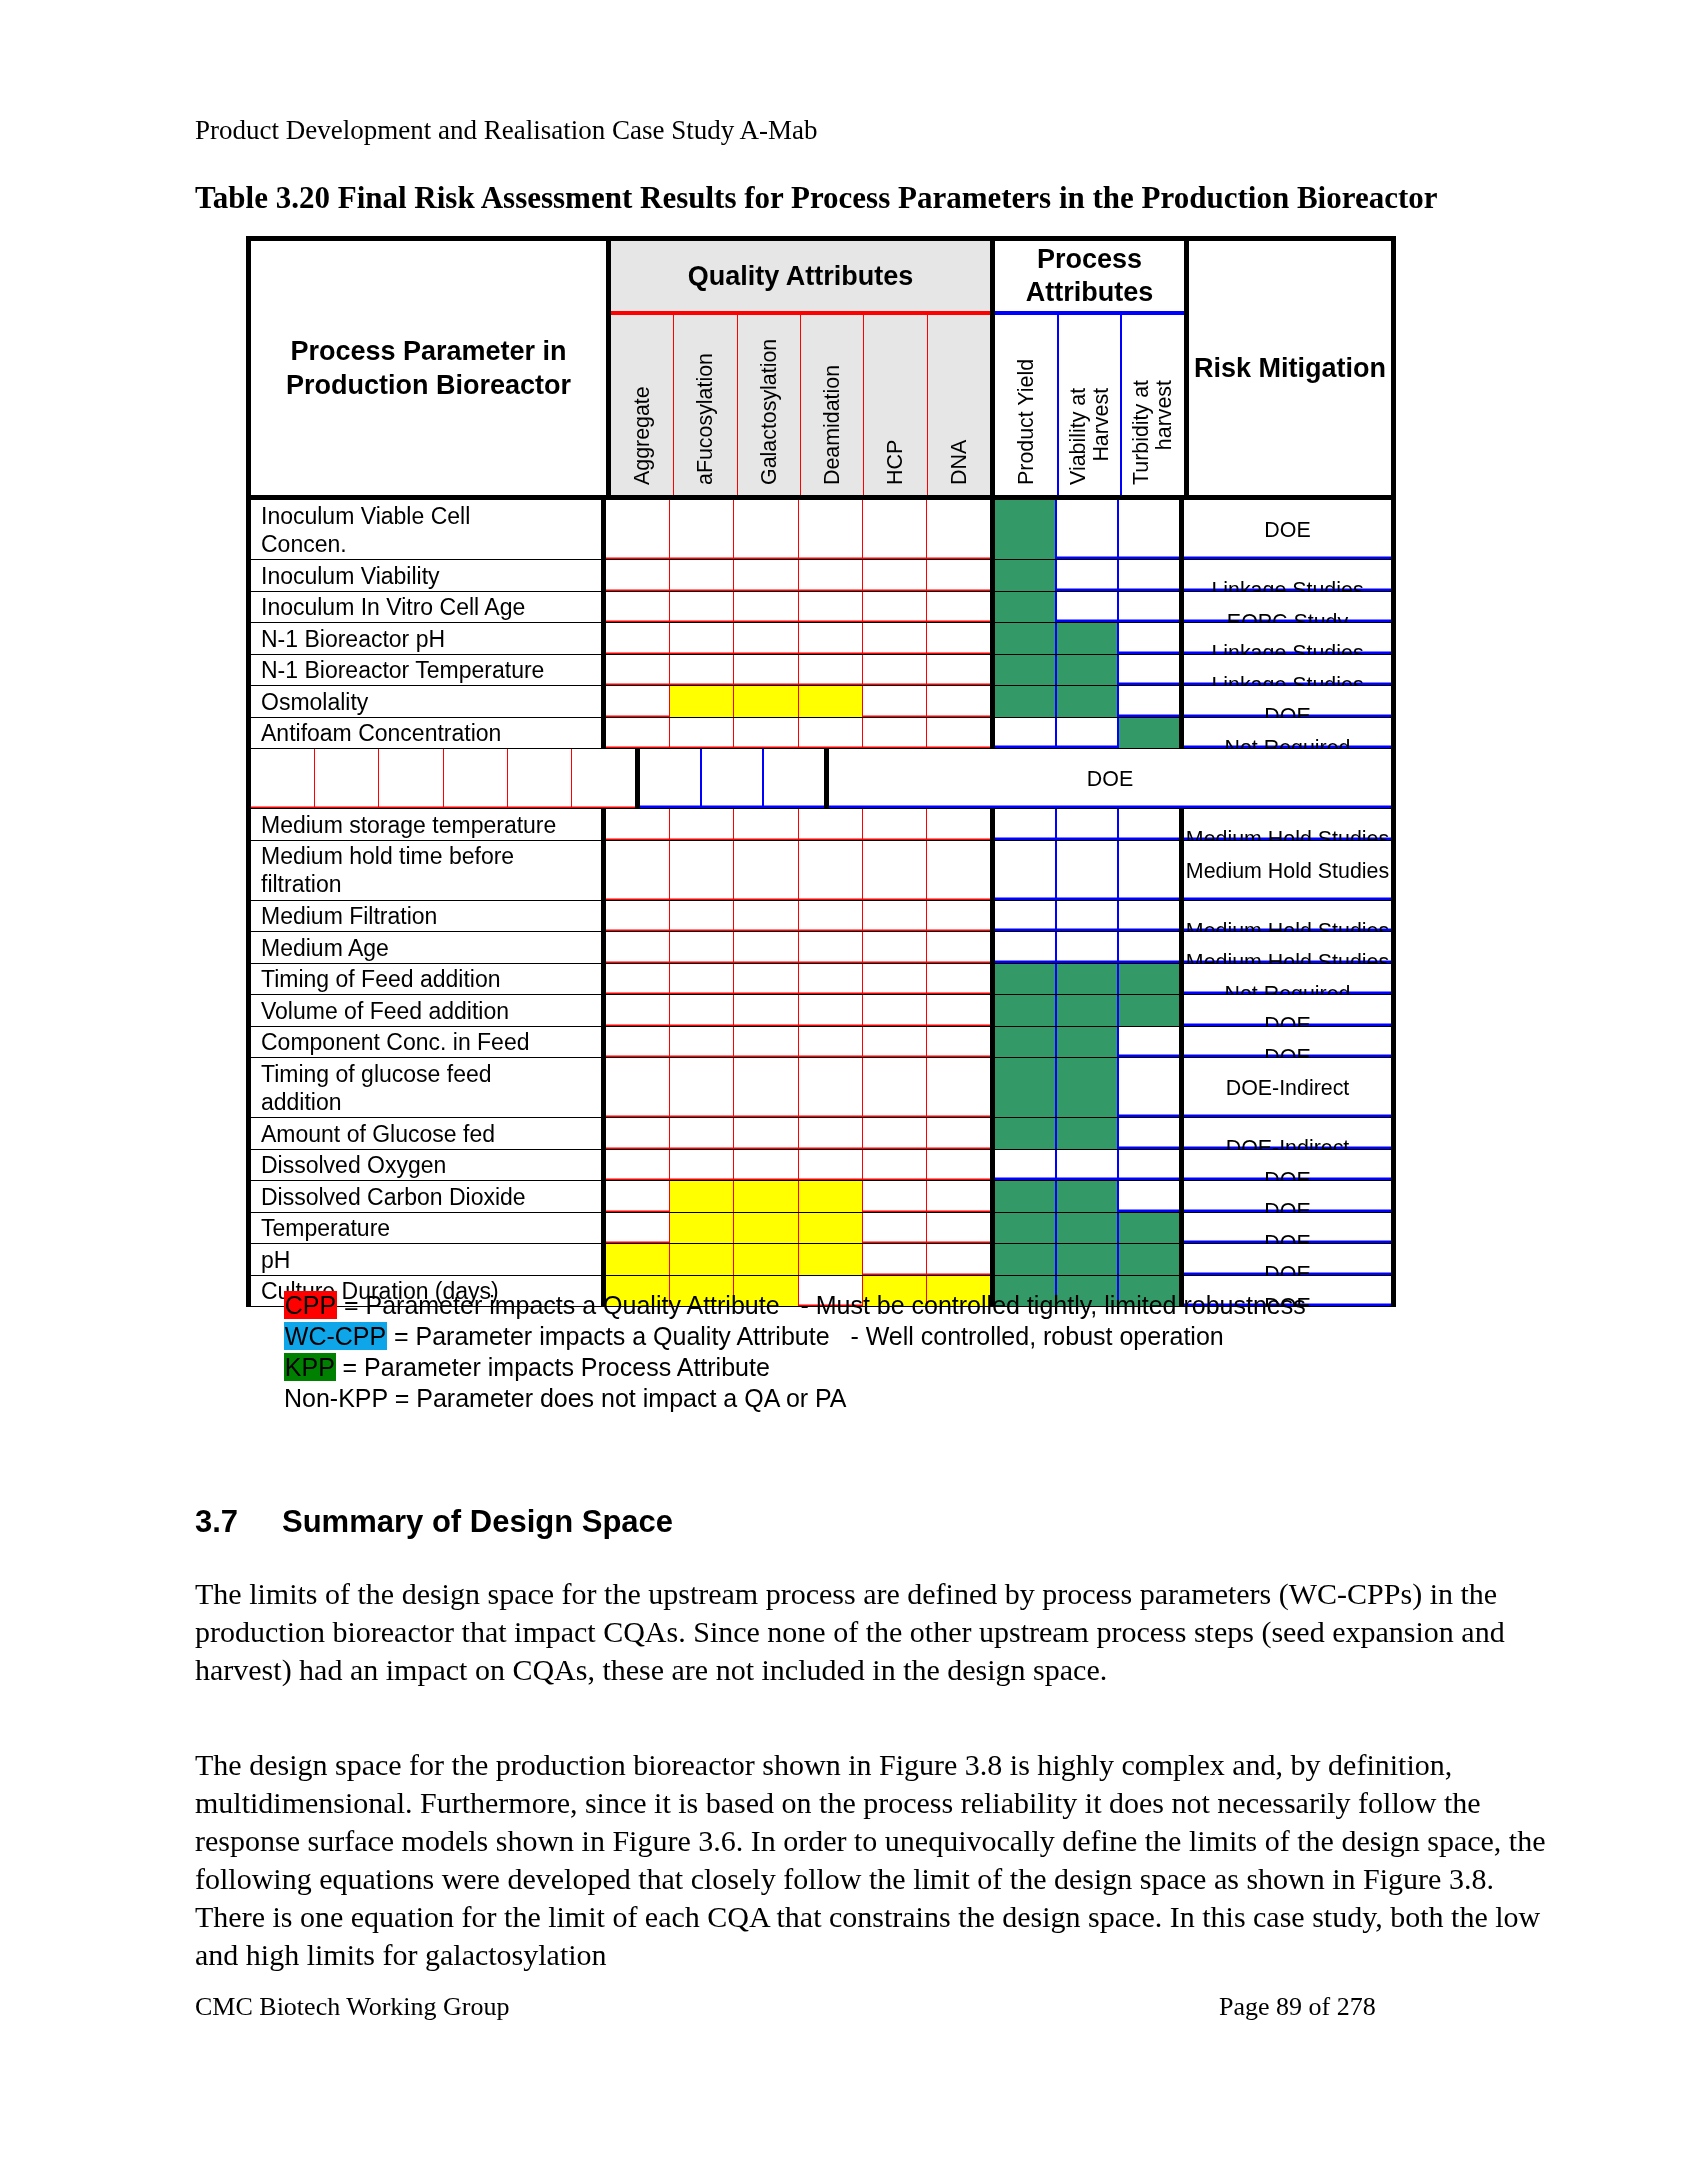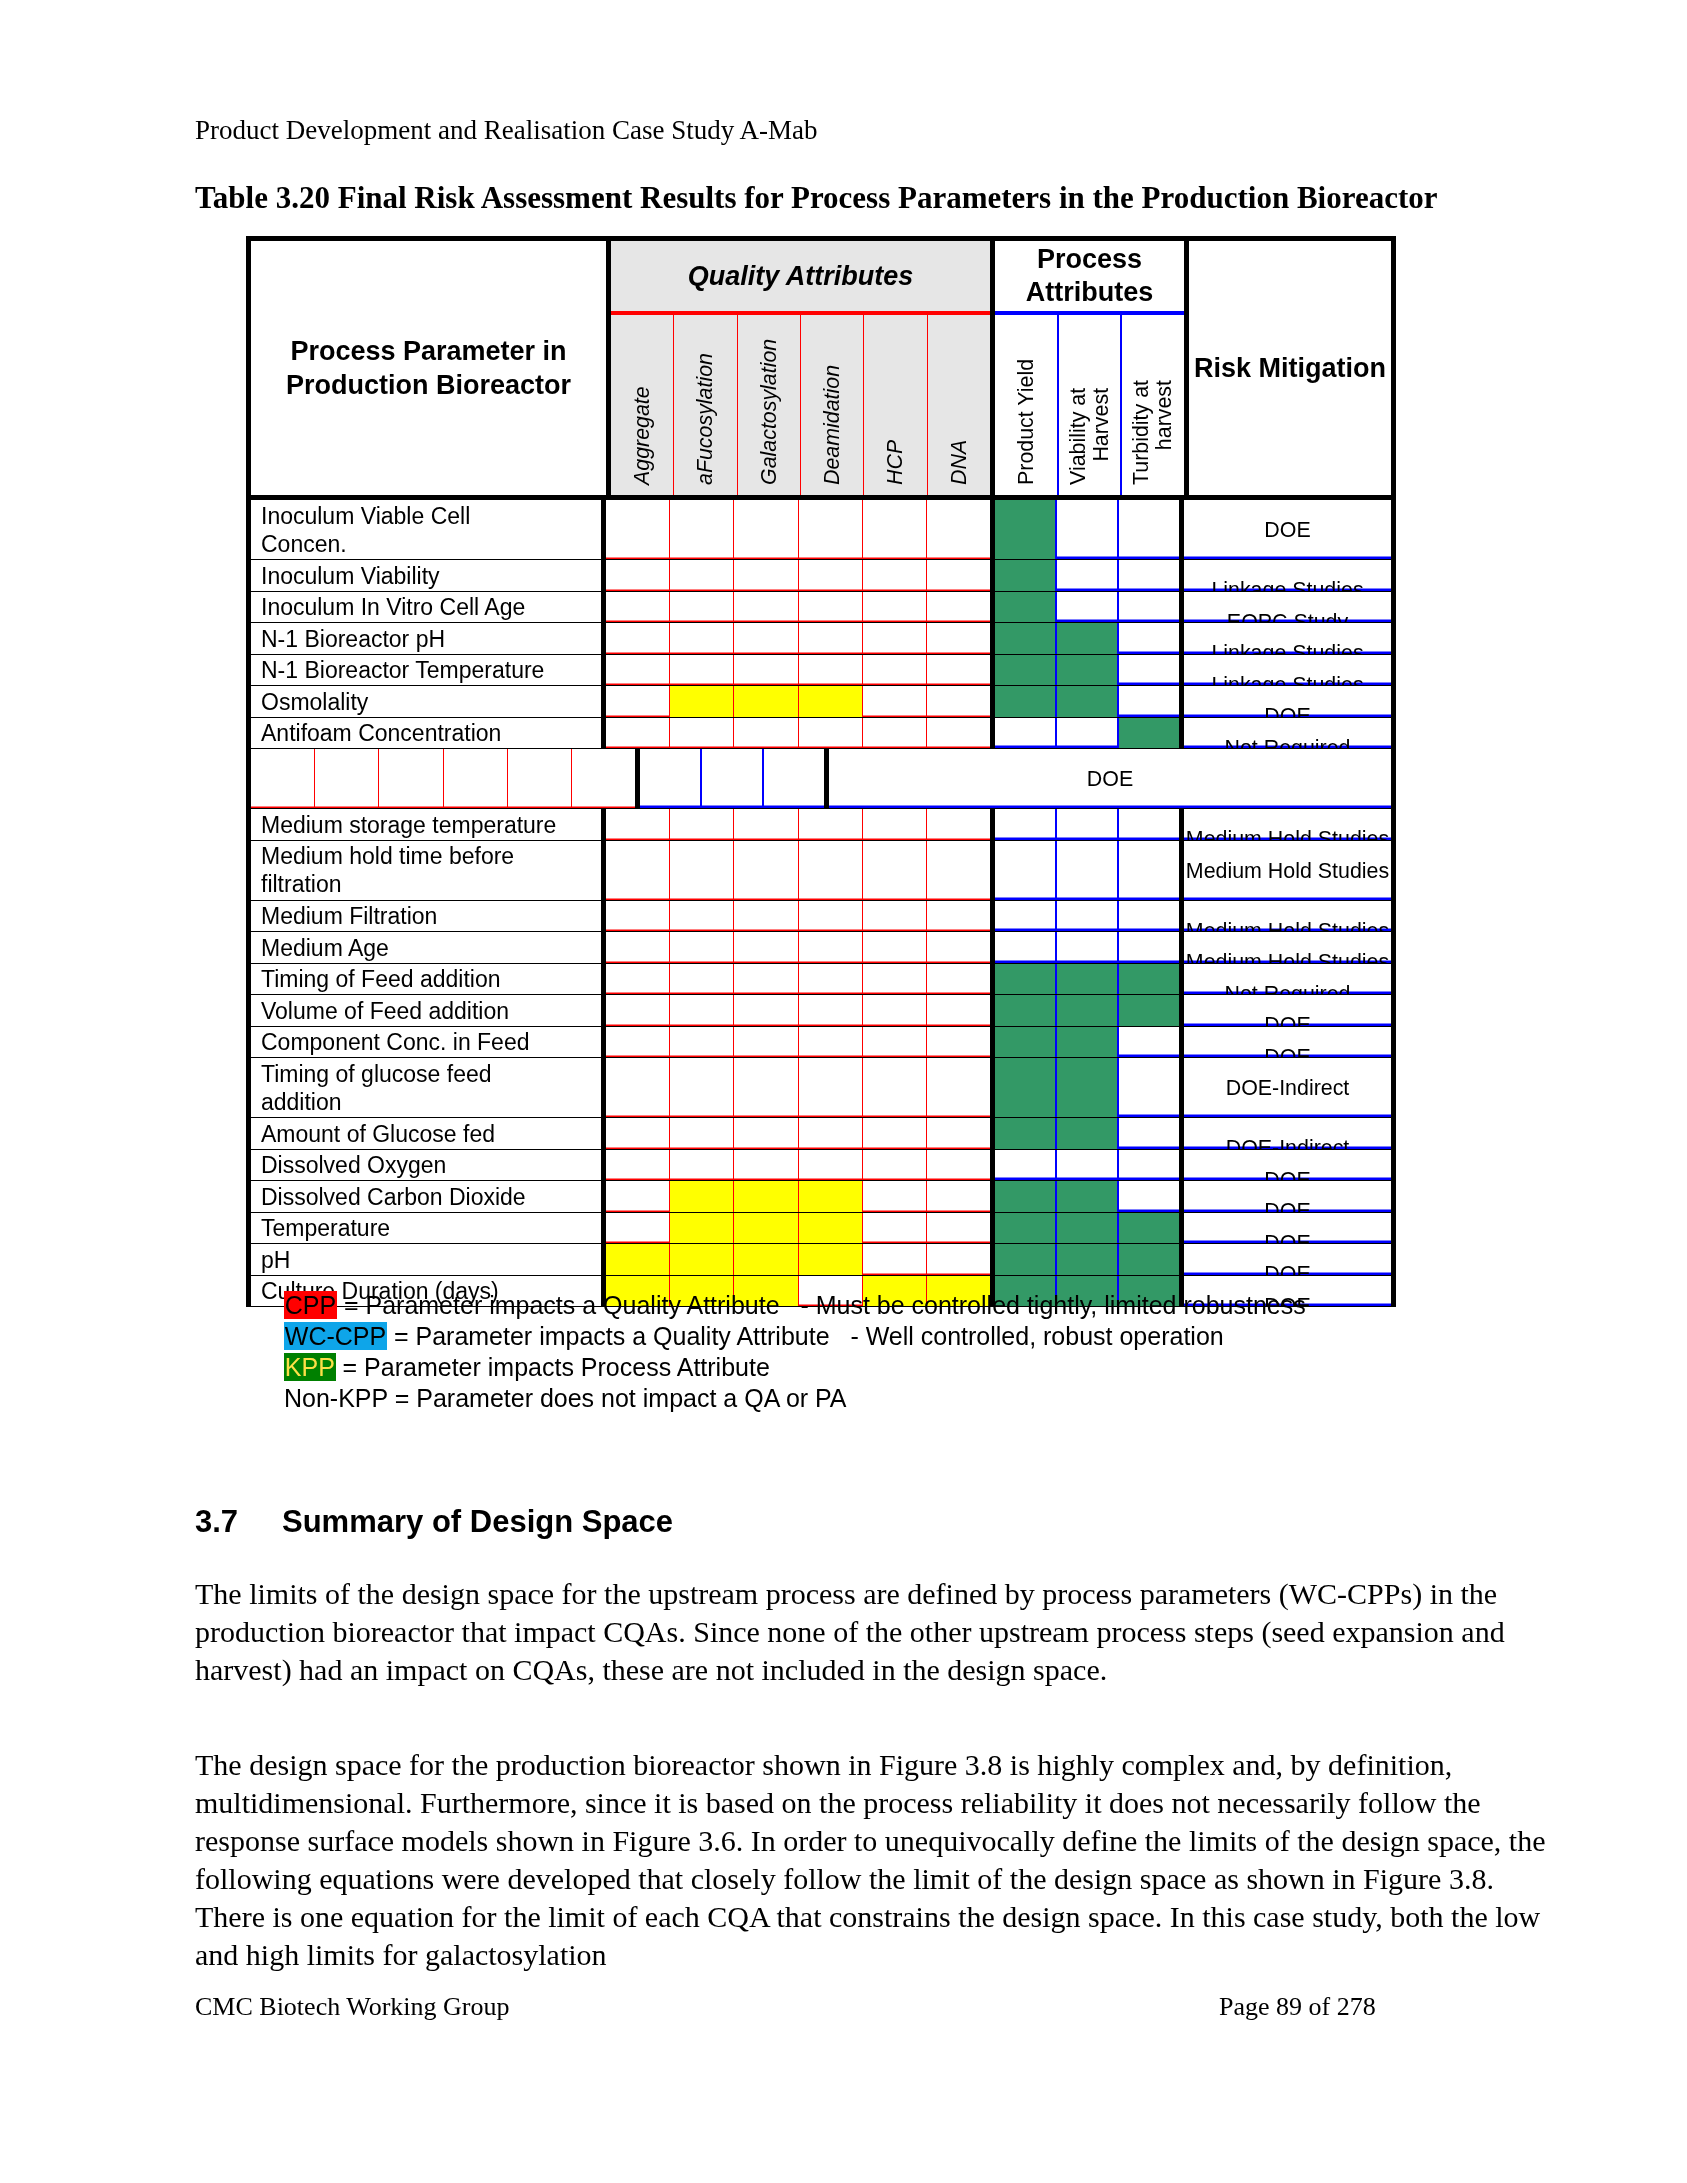--- a/index.html
+++ b/index.html
@@ -9,21 +9,21 @@
 
   #running-header { position: absolute; left: 195px; top: 115px; font-size: 27px; }
   #table-caption { position: absolute; left: 195px; top: 180px; font-size: 31px; font-weight: bold; }
 
   
   #risk-table { position: absolute; left: 246px; top: 236px; width: 1150px; }
   .hdr { position: relative; height: 264px; border: 5px solid #000; border-bottom: 5.8px solid #000; box-sizing: border-box; background: #fff; }
   .hdr .param-h { position: absolute; left: 0; top: 0; width: 355px; height: 100%; border-right: 5px solid #000;
                   display: flex; align-items: center; justify-content: center; text-align: center;
                   font-size: 27px; font-weight: bold; line-height: 34px; }
-  .hdr .qa-h { position: absolute; left: 360px; top: 0; width: 379px; height: 100%; background: #e6e6e6; font-style: italic; }
+  .hdr .qa-h { position: absolute; left: 360px; top: 0; width: 379px; height: 100%; background: #e6e6e6; }
   .hdr .qa-title { height: 70px; border-bottom: 4.1px solid #ff0000; display: flex; align-items: center; justify-content: center;
                    font-size: 27px; font-weight: bold; }
   .hdr .pa-h { position: absolute; left: 739px; top: 0; width: 189px; height: 100%; border-left: 5px solid #000; border-right: 5px solid #000; background: #fff; }
   .hdr .pa-title { height: 70px; border-bottom: 4.1px solid #0000ff; display: flex; align-items: center; justify-content: center; text-align: center;
                    font-size: 27px; font-weight: bold; line-height: 33px; }
   .hdr .rm-h { position: absolute; left: 938px; top: 0; right: 0; height: 100%; display: flex; align-items: center; justify-content: center;
                font-size: 27px; font-weight: bold; border-radius: 7px; }
   .subcols { display: flex; height: 180px; }
   .subcol { flex: 1; position: relative; border-right: 1.6px solid #ff0000; }
   .subcol:last-child { border-right: none; }
@@ -48,21 +48,21 @@
   .cell.y { background: #ffff00; }
   .cell.g { background: #339966; }
   .row .qa { box-shadow: inset 0 -1.6px 0 #ff0000; }
   .row .pa, .row .rm { box-shadow: inset 0 -2.5px 0 #0000ff; }
 
   #legend { position: absolute; left: 284px; top: 1290px; font-size: 25px; line-height: 31px; }
   #legend .item { white-space: nowrap; }
   #legend .sw { padding: 0 0.8px; }
   #legend .sw-red { background: #ff0000; color: #000; }
   #legend .sw-yellow { background: #0ea5e9; color: #000; }
-  #legend .sw-green { background: #008000; color: #fde047; }
+  #legend .sw-green { background: #008000; color: #000000; }
 
   #section-heading { position: absolute; left: 195px; top: 1504px; font-size: 31px; font-weight: bold; }
   #section-heading .num { display: inline-block; width: 87px; }
   .para { position: absolute; left: 195px; width: 1351px; font-size: 30px; line-height: 38px; }
   #para-1 { top: 1575px; }
   #para-2 { top: 1746px; }
   #footer-left { position: absolute; left: 195px; top: 1992px; font-size: 26px; }
   #footer-right { position: absolute; left: 1219px; top: 1992px; font-size: 26px; }
 </style>
 </head>

